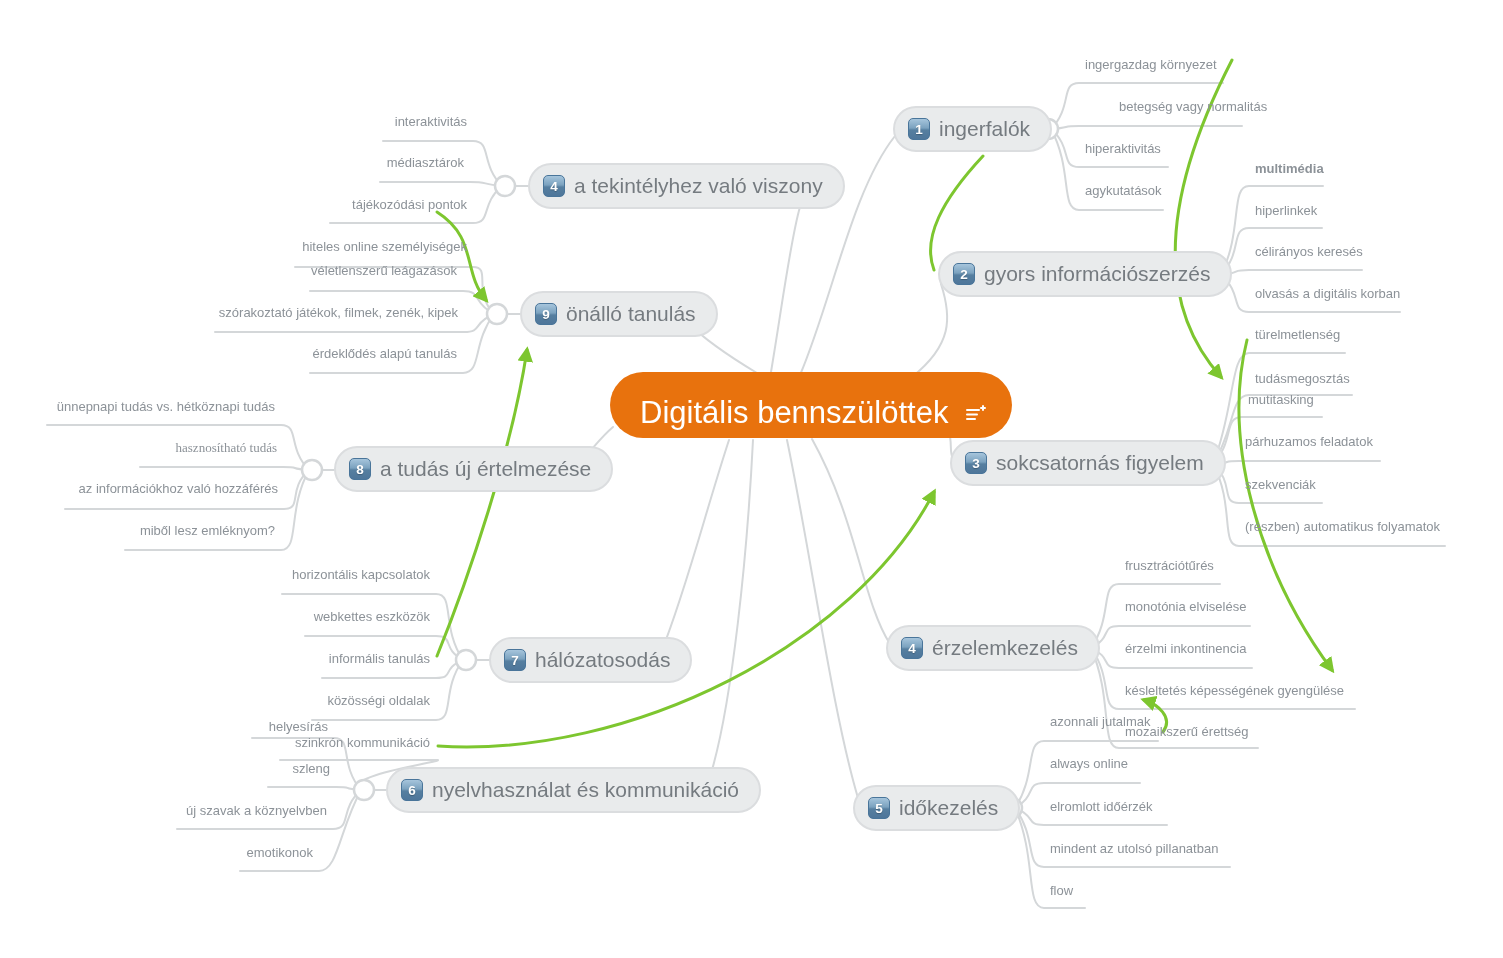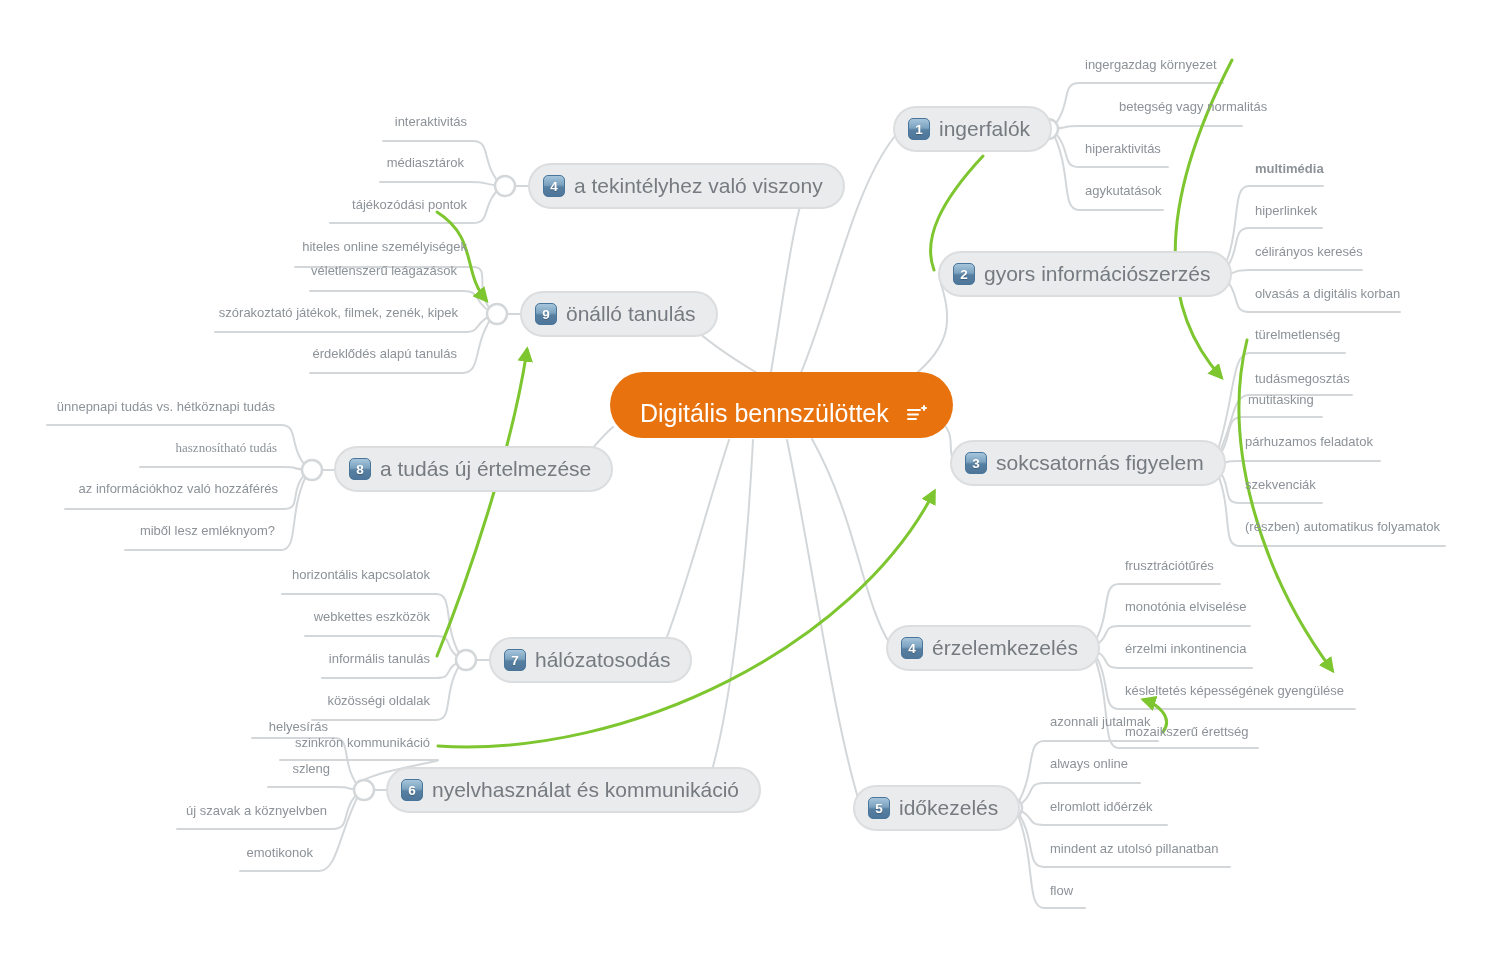--- a/index.html
+++ b/index.html
@@ -20,21 +20,21 @@
     border-radius:5px;border:1px solid #49759A;
     background:linear-gradient(180deg,#A6C5DC 0%,#7BA2BF 45%,#567FA0 55%,#4E769A 100%);
     color:#fff;font-size:13.5px;font-weight:bold;
     display:flex;align-items:center;justify-content:center;
     text-shadow:0 1px 1px rgba(0,0,0,0.25);
   }
   .central{
     position:absolute;left:610px;top:372px;height:66px;box-sizing:border-box;
     background:#E8720D;border-radius:33px;
     display:flex;align-items:center;gap:16px;padding:16px 26px 0 30px;
-    font-size:25px;color:#ffffff;white-space:nowrap;z-index:4;
+    font-size:31px;color:#ffffff;white-space:nowrap;z-index:4;
   }
   .child{
     position:absolute;white-space:nowrap;
     font-size:13px;color:#8C9298;z-index:2;
   }
 </style>
 </head>
 <body>
 
 <div id="canvas">

